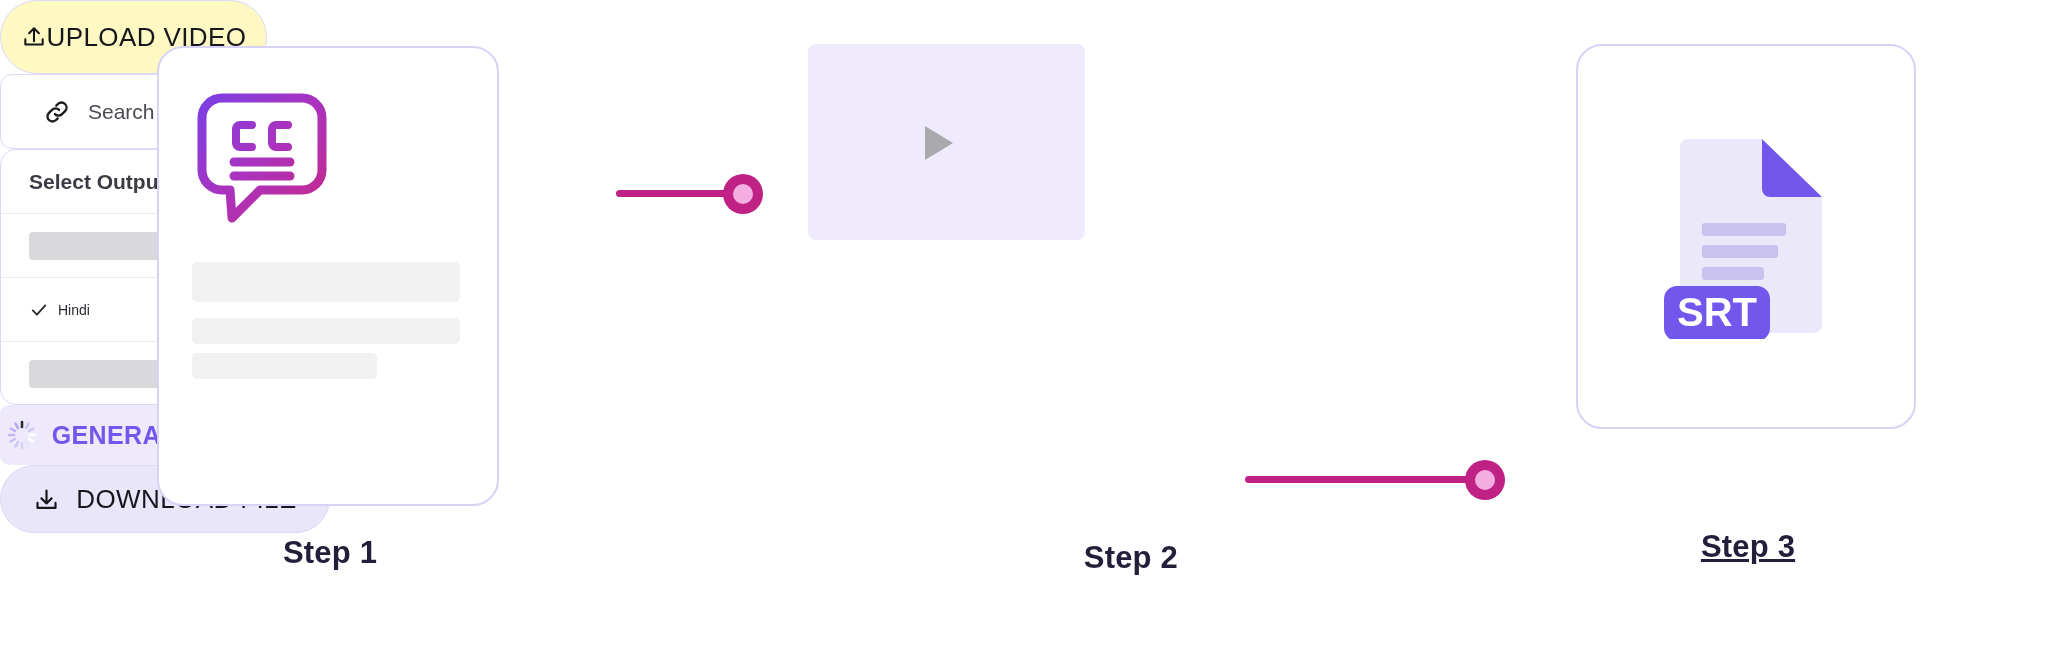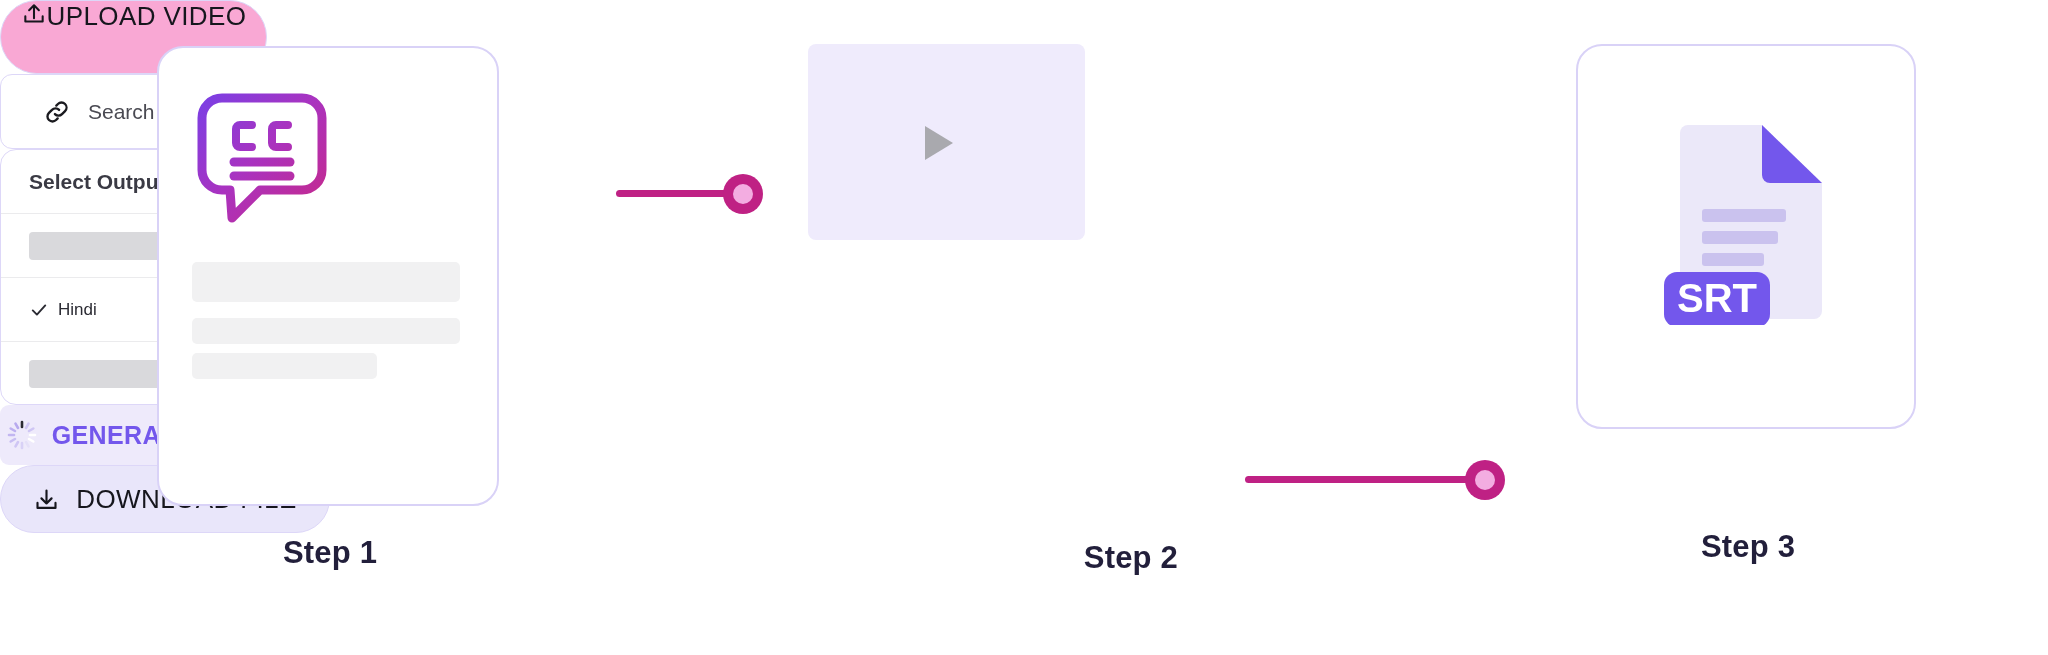--- a/index.html
+++ b/index.html
@@ -32,25 +32,26 @@
   }
 
   
   #step1-card { left: 157px; top: 46px; width: 342px; height: 460px; }
 
   #cc-bubble { left: 196px; top: 92px; width: 132px; height: 134px; }
 
   #upload-video-btn {
     left: 363px; top: 157px;
     width: 267px; height: 74px;
-    background: #f9a8d4;
+    background: #fef9c3;
     border: 1.5px solid #ddd7f8;
     border-radius: 40px;
     box-sizing: border-box;
     display: flex;
+    align-items: center;
     justify-content: center;
   }
   #upload-video-btn .btn-label {
     font-size: 26px;
     letter-spacing: 0.4px;
     color: #16161d;
     font-weight: 400;
     white-space: nowrap;
   }
 
@@ -147,21 +148,21 @@
     color: #3a3a44;
     white-space: nowrap;
   }
   .dd-skel {
     width: 175px; height: 28px;
     background: #d9d9dc;
     border-radius: 4px;
   }
   #dd-hindi { gap: 9px; }
   #dd-hindi .dd-opt-label {
-    font-size: 17px;
+    font-size: 14px;
     color: #2b2b33;
   }
 
   #generating-btn {
     left: 836px; top: 440px;
     width: 424px; height: 60px;
     background: #eeeafb;
     border-radius: 9px;
     display: flex;
     align-items: center;
@@ -194,21 +195,21 @@
     position:absolute;
     left: 10px; top: 10px;
     width: 20px; height: 20px;
     border-radius: 50%;
     background: #f3ade1;
   }
 
   
   #step3-card { left: 1576px; top: 44px; width: 340px; height: 385px; }
 
-  #srt-file-icon { left: 1650px; top: 125px; width: 182px; height: 200px; }
+  #srt-file-icon { left: 1650px; top: 139px; width: 182px; height: 200px; }
 
   #download-file-btn {
     left: 1582px; top: 418px;
     width: 330px; height: 68px;
     background: #e9e6fa;
     border: 1.5px solid #ddd7f8;
     border-radius: 40px;
     box-sizing: border-box;
     display: flex;
     align-items: center;
@@ -226,21 +227,21 @@
   .step-caption {
     position: absolute;
     font-size: 31px;
     font-weight: bold;
     color: #221f3b;
     letter-spacing: 0.2px;
     text-align: center;
   }
   #caption1 { left: 200px; top: 535px; width: 260px; }
   #caption2 { left: 918px; top: 540px; width: 260px; text-align: right; }
-  #caption3 { left: 1618px; top: 529px; width: 260px; }
+  #caption3 { left: 1618px; top: 529px; width: 260px; text-decoration: underline; }
 
   .icon-svg { display: block; }
 </style>
 </head>
 <body>
 
 <div id="stage">
 
   <div class="phone-card" id="step1-card"></div>
 

